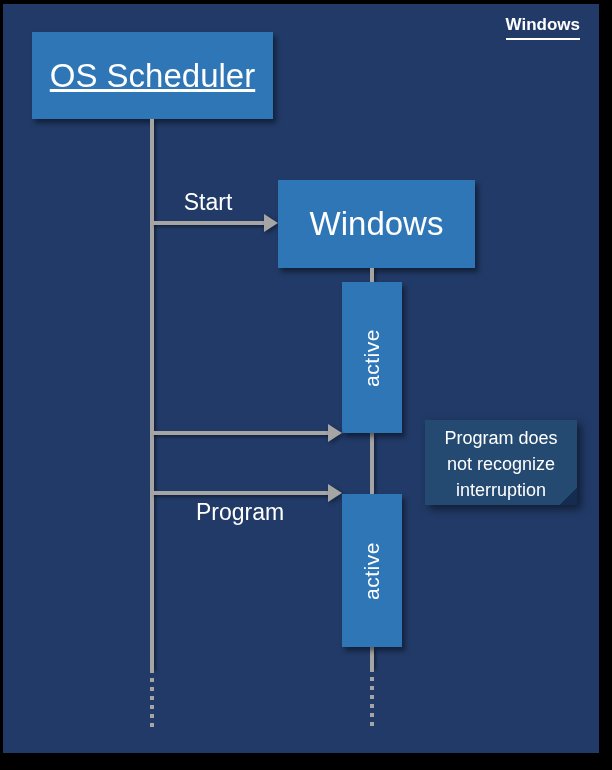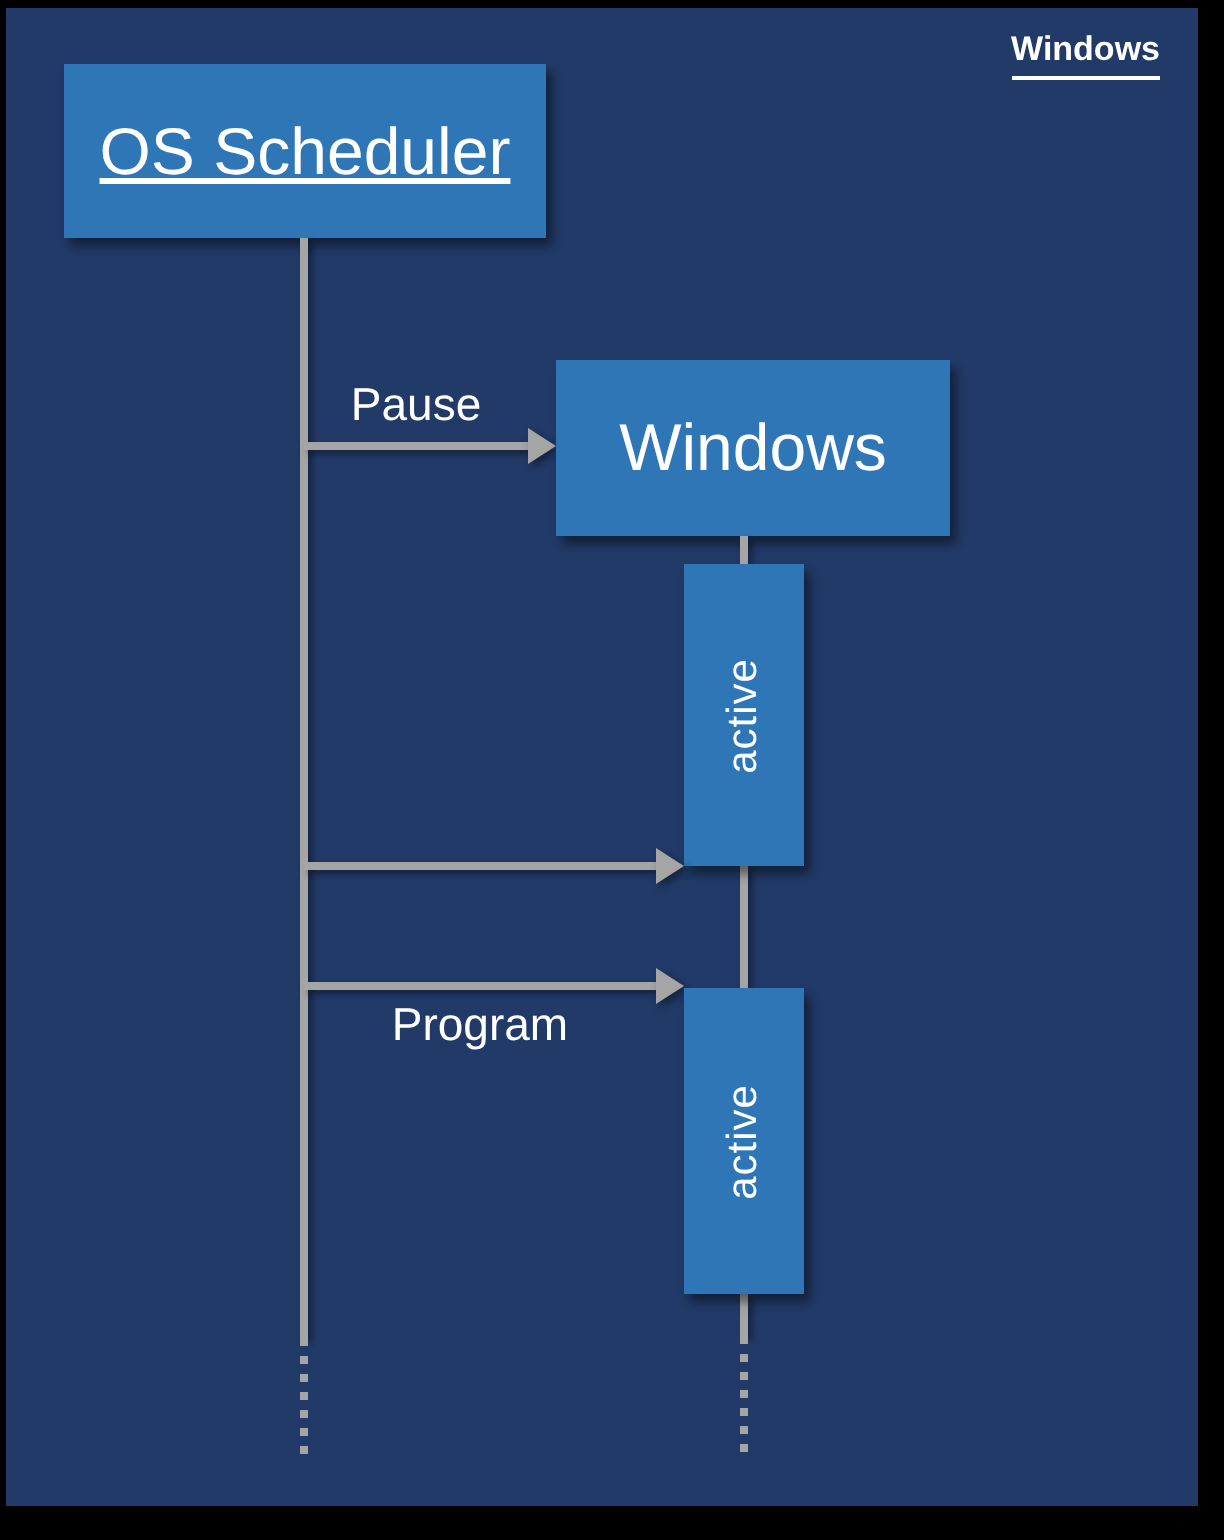--- a/index.html
+++ b/index.html
@@ -126,21 +126,21 @@
 
   <div class="actor-box box-scheduler">
     <span>OS Scheduler</span>
   </div>
 
   <div class="lifeline sched-line"></div>
   <div class="lifeline-dashed sched-dash"></div>
 
   <div class="shaft shaft-start"></div>
   <div class="head head-start"></div>
-  <div class="msg-label lbl-start">Pause</div>
+  <div class="msg-label lbl-start">Start</div>
 
   <div class="actor-box box-program">
     <span>Windows</span>
   </div>
 
   <div class="lifeline prog-line-a"></div>
   <div class="lifeline prog-line-b"></div>
   <div class="lifeline prog-line-c"></div>
   <div class="lifeline-dashed prog-dash"></div>
 
@@ -152,13 +152,21 @@
   <div class="head head-pause"></div>
 
   <div class="shaft shaft-continue"></div>
   <div class="head head-continue"></div>
   <div class="msg-label lbl-continue">Program</div>
 
   <div class="bar bar-2">
     <span>active</span>
   </div>
 
+  <div class="note-wrap">
+    <div class="note-body">
+      <div>Program does</div>
+      <div>not recognize</div>
+      <div>interruption</div>
+    </div>
+    <div class="note-fold"></div>
+  </div>
 </div>
 
 </body></html>

